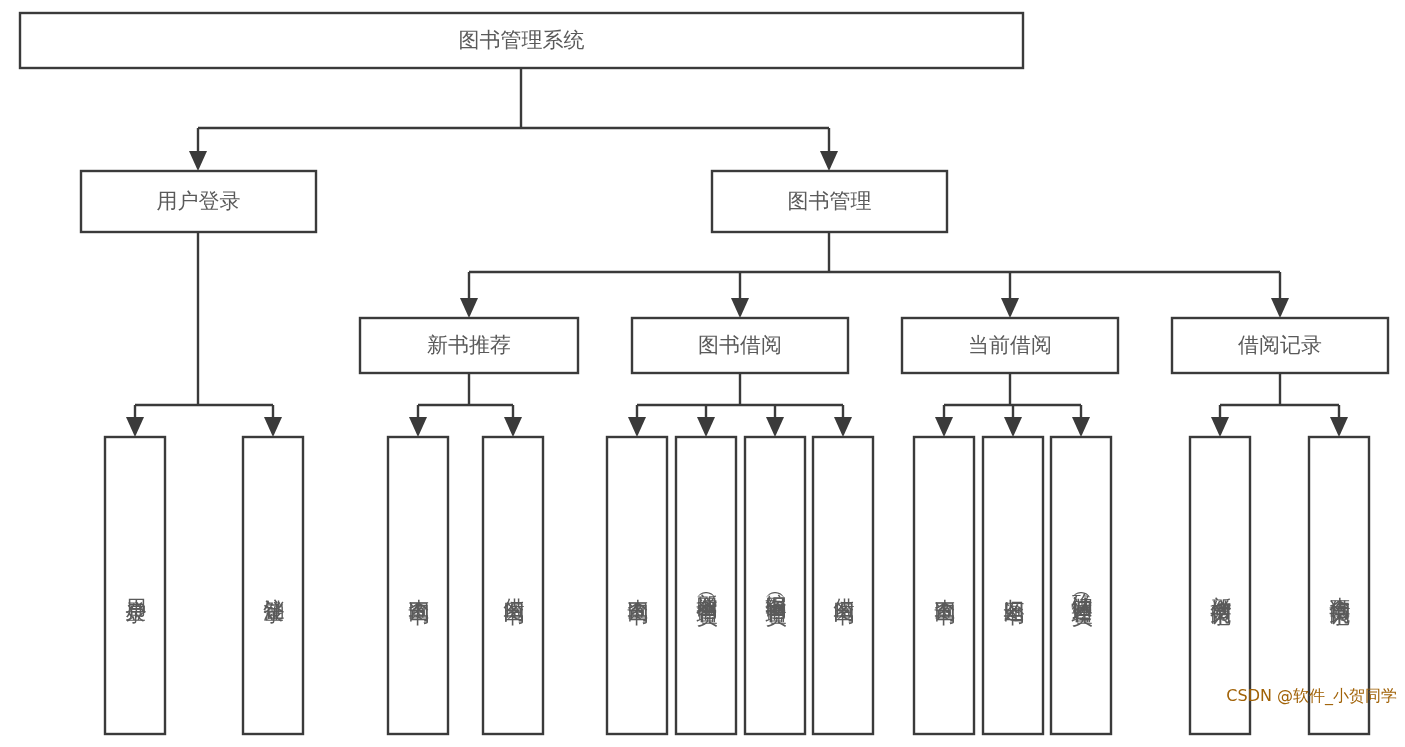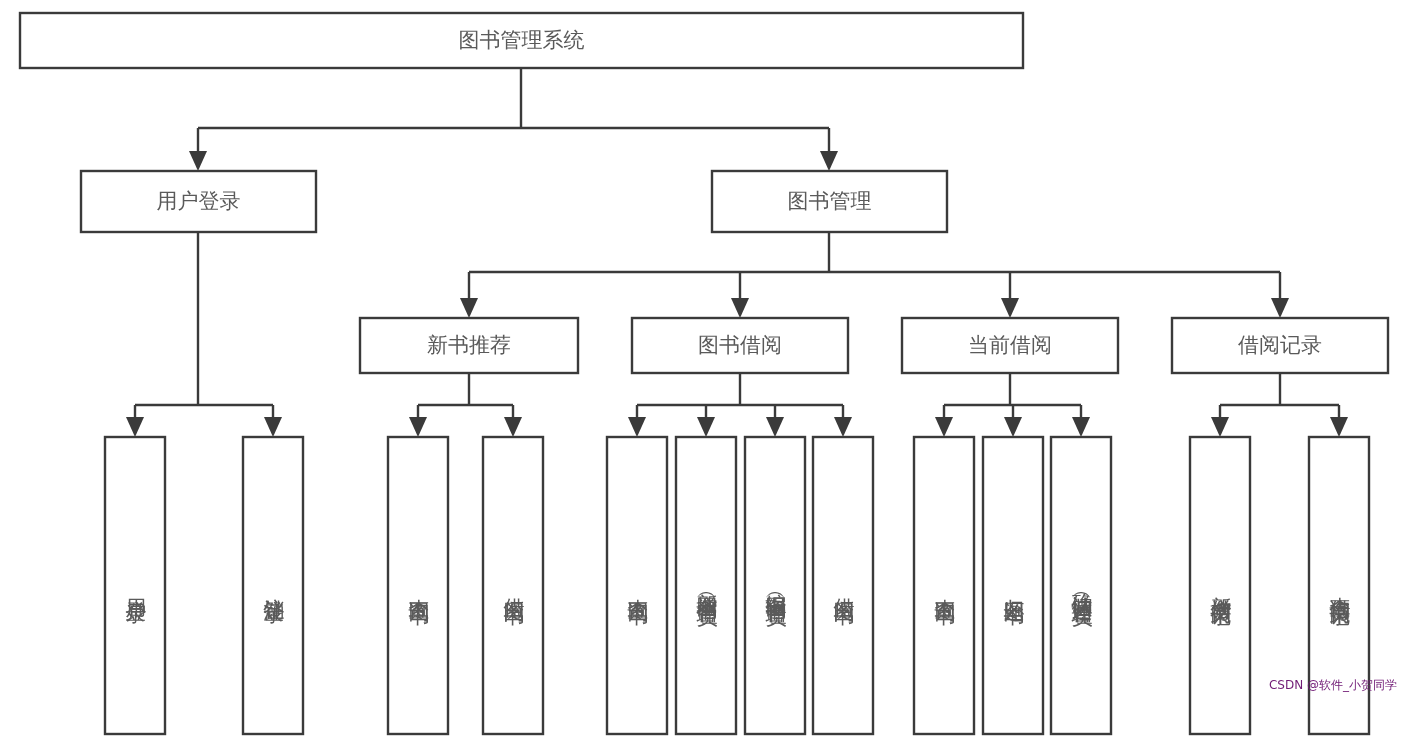--- a/index.html
+++ b/index.html
@@ -49,23 +49,23 @@
     stroke-width: 2.4;
     fill: none;
   }
   .arrow-head {
     fill: #3a3a3a;
     stroke: none;
   }
   .watermark {
     position: absolute;
     right: 8px;
-    bottom: 14px;
-    font-size: 12px;
-    color: #701a75;
+    bottom: 1px;
+    font-size: 16px;
+    color: #a16207;
     font-family: "DejaVu Sans", "Liberation Sans", sans-serif;
     white-space: nowrap;
     user-select: none;
   }
 </style>
 </head>
 <body>
 
 <div id="diagram-root">
   <svg class="diagram-svg" viewBox="0 0 1405 747">

